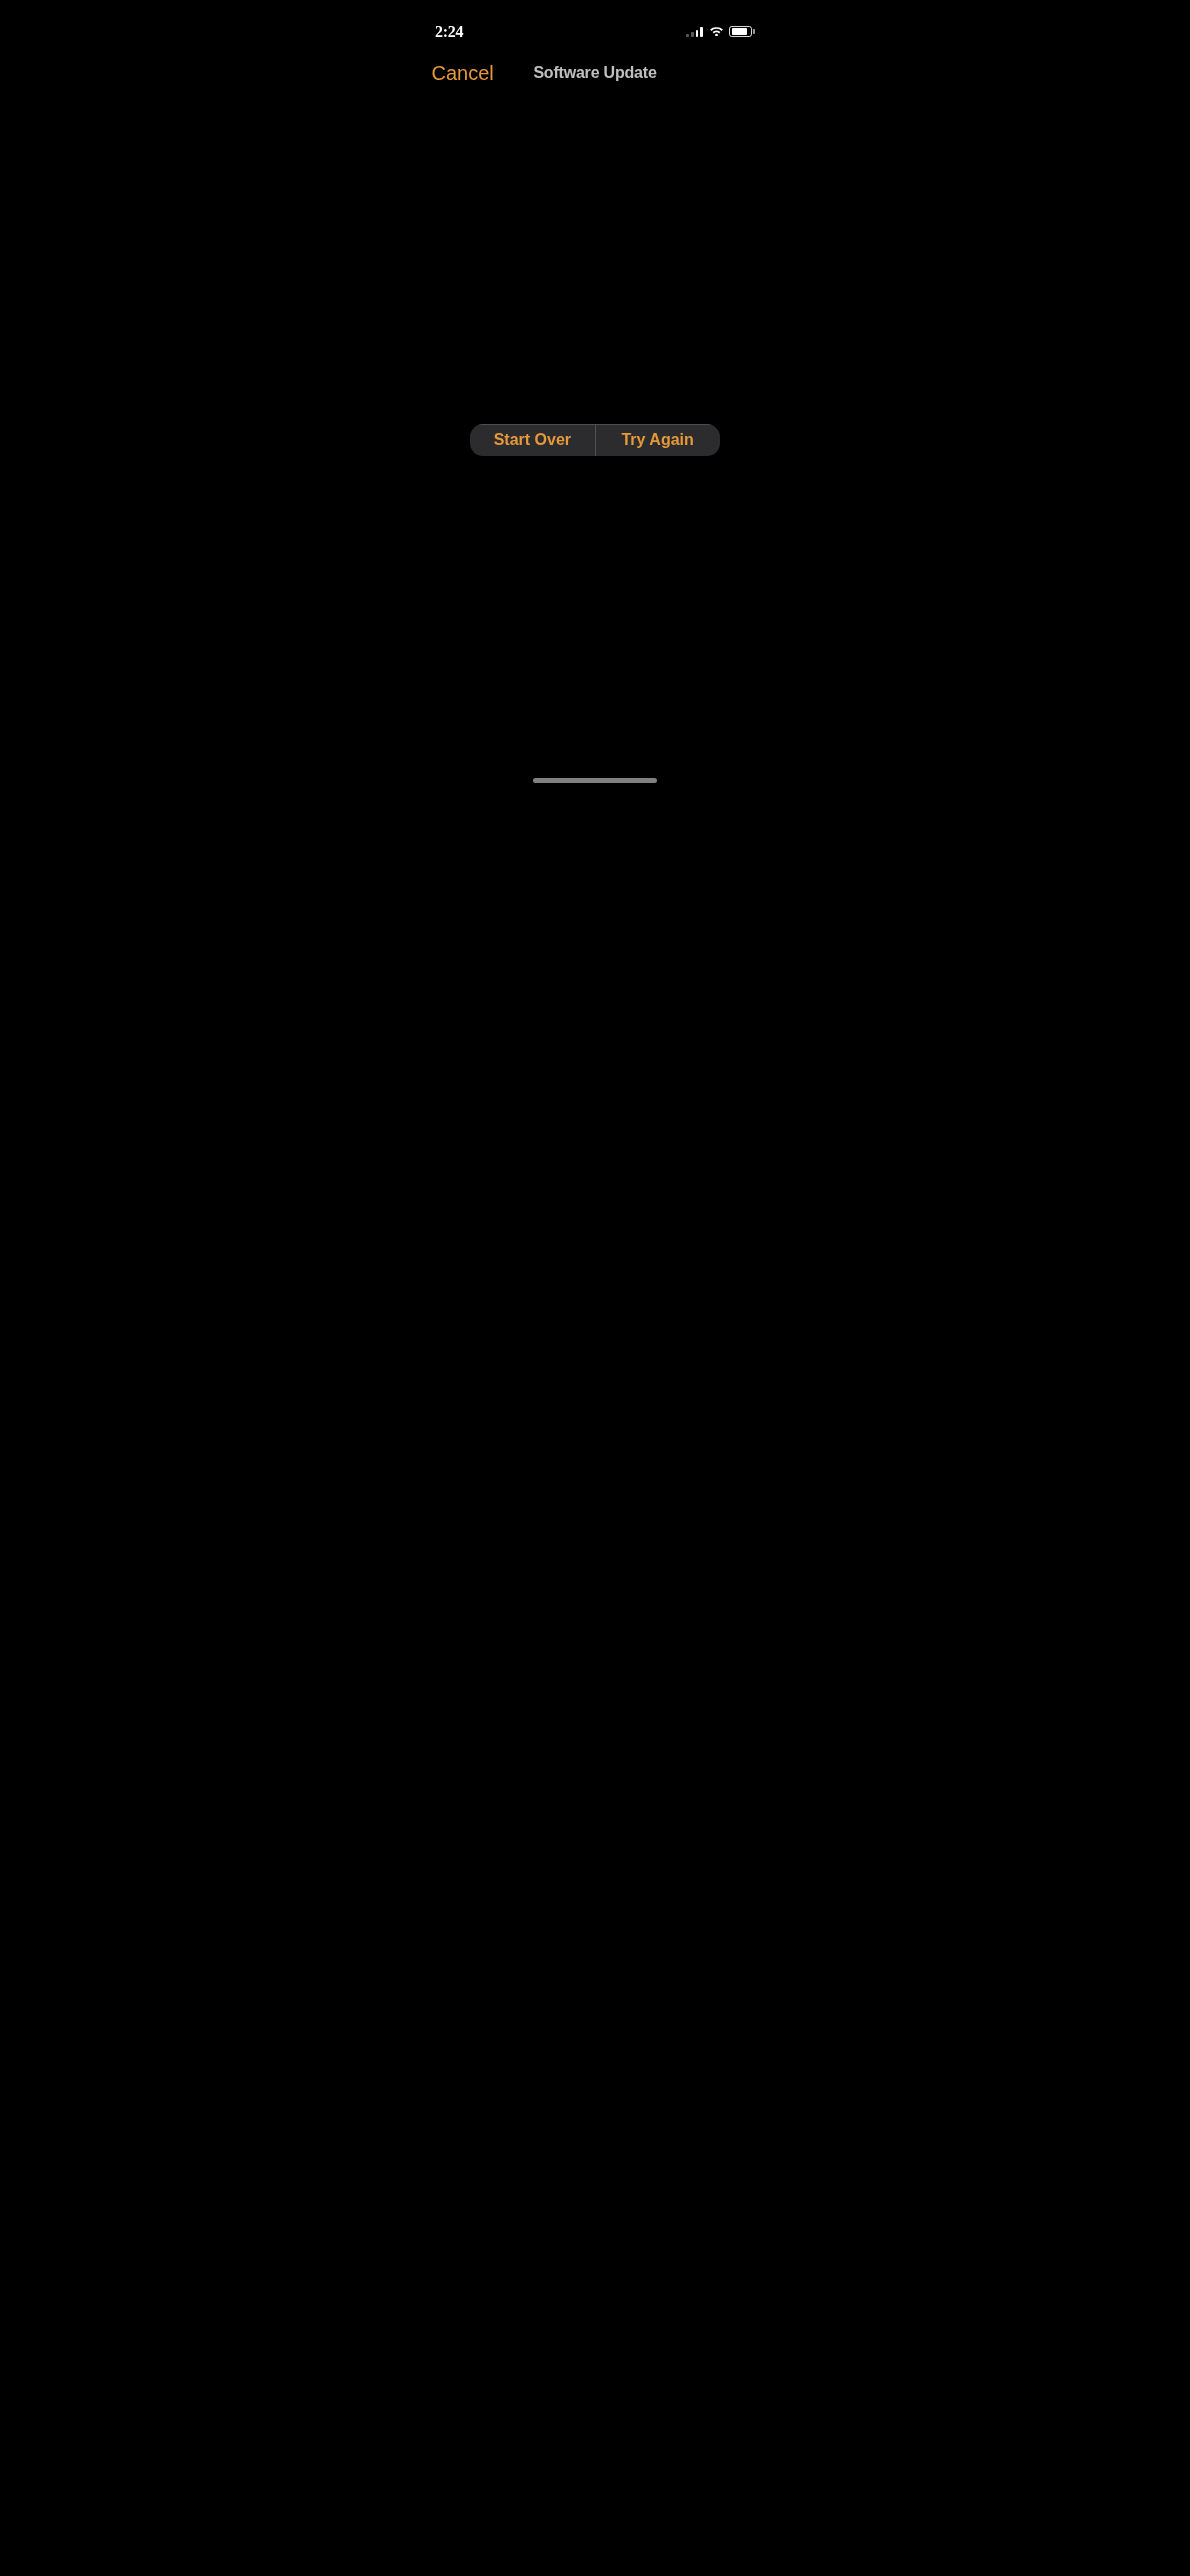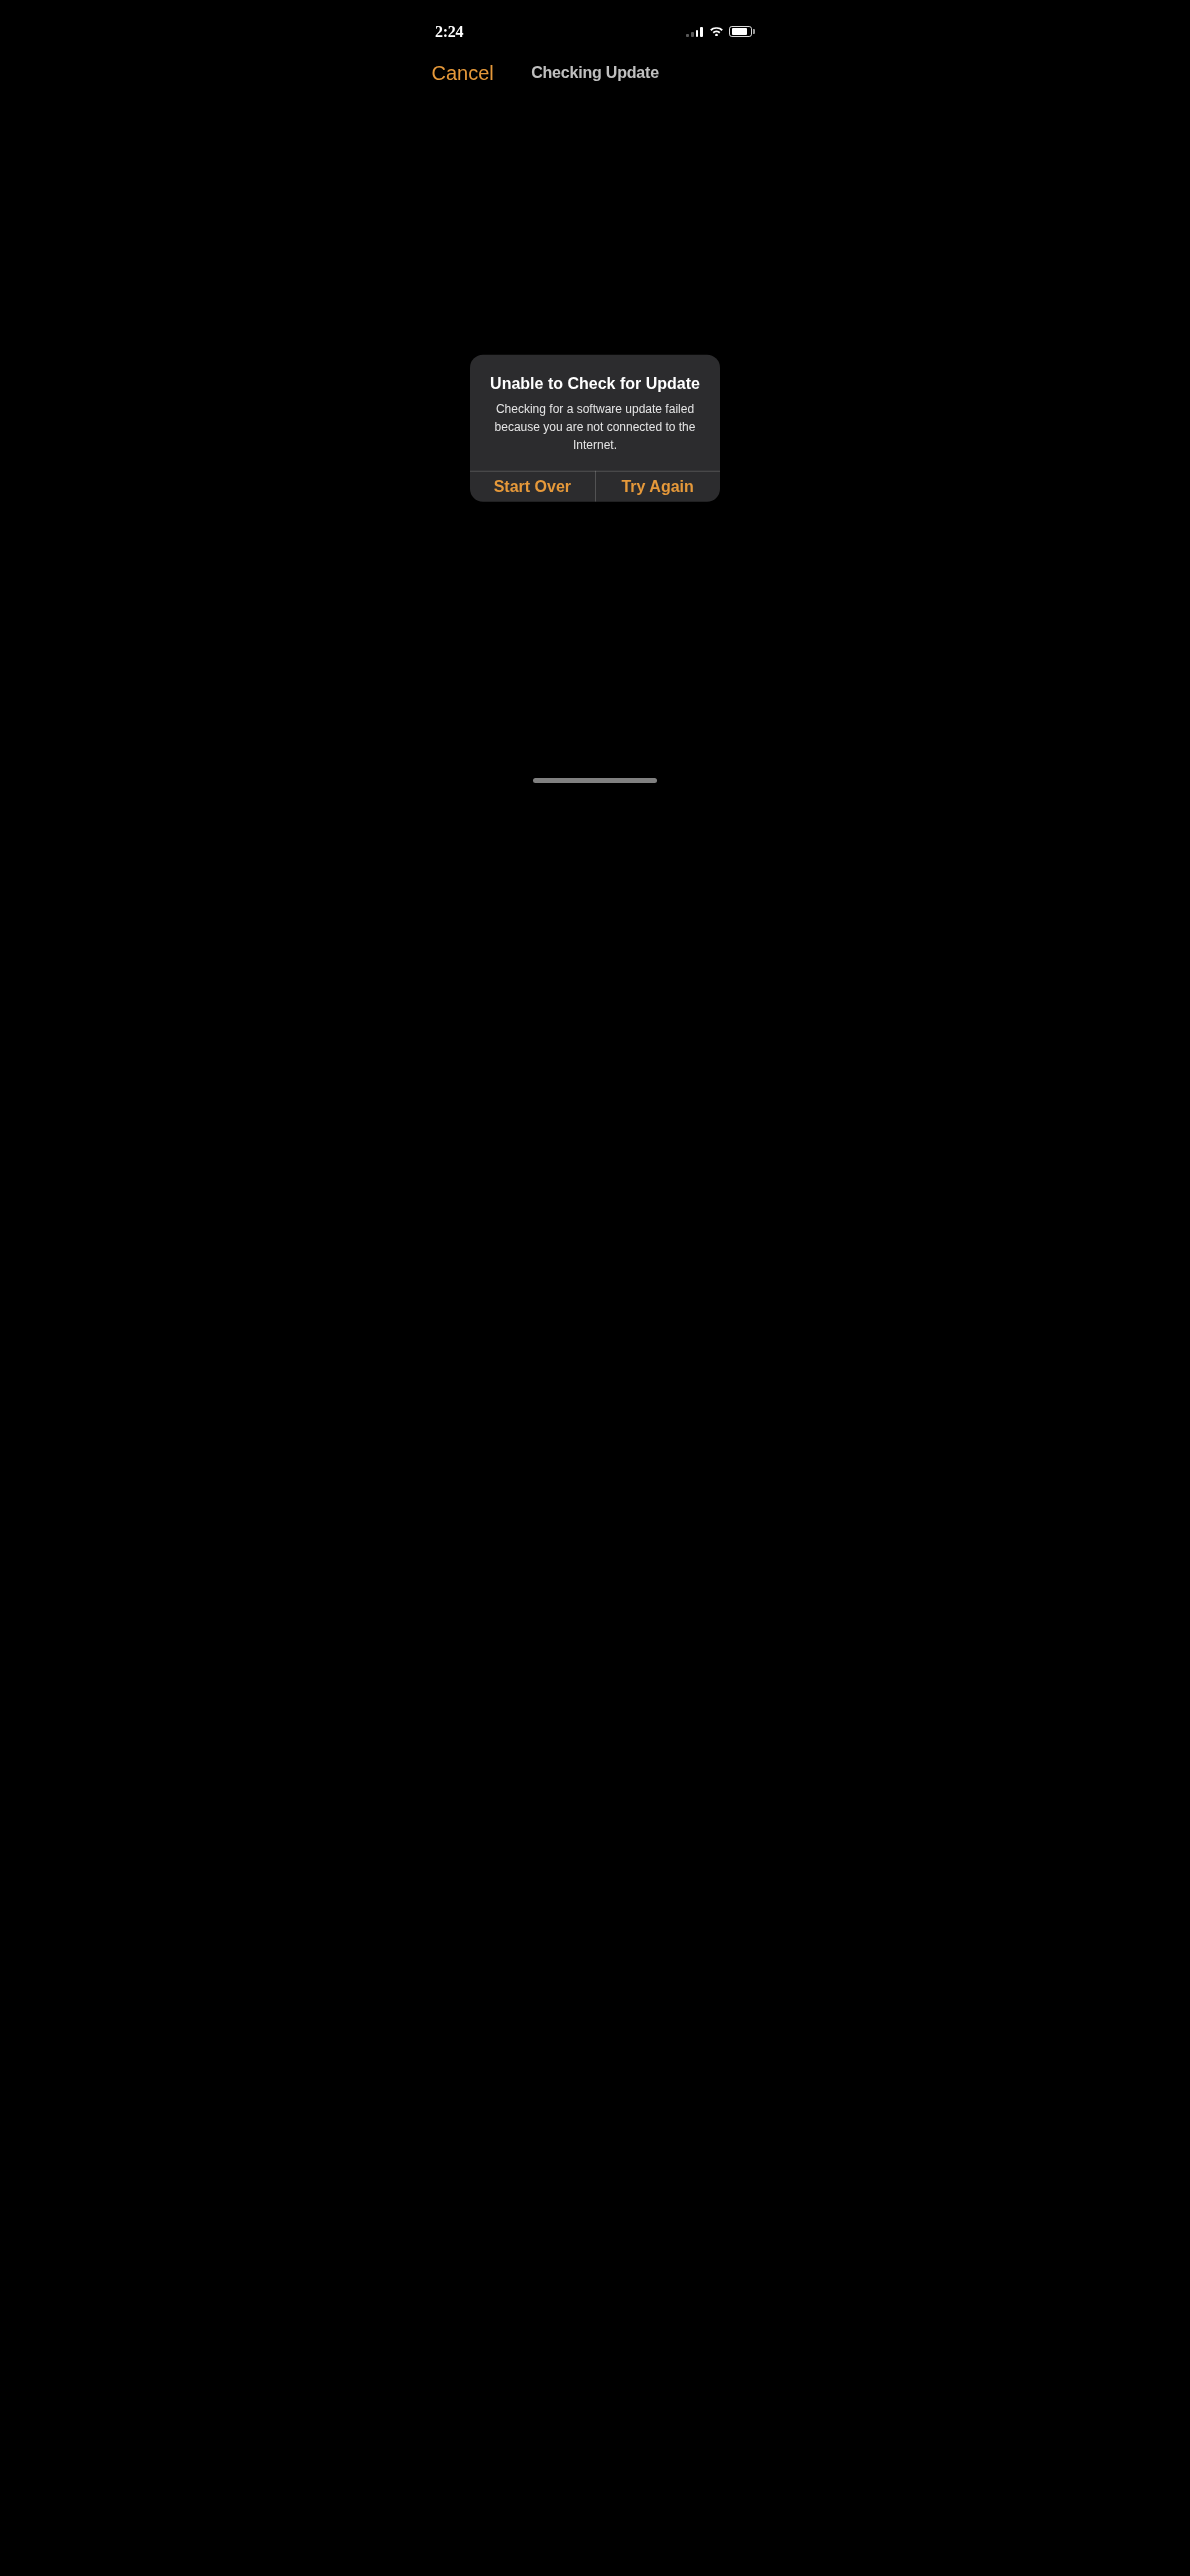--- a/index.html
+++ b/index.html
@@ -229,30 +229,26 @@
       <div class="battery-body">
         <div class="battery-fill"></div>
       </div>
       <div class="battery-tip"></div>
     </div>
   </div>
 </div>
 
 <div class="nav-bar">
   <span class="nav-cancel">Cancel</span>
-  <span class="nav-title">Checking Update</span>
+  <span class="nav-title">Software Update</span>
 </div>
 
 <div class="main-content">
 
   <div class="alert-dialog">
-    <div class="alert-body">
-      <div class="alert-title">Unable to Check for Update</div>
-      <div class="alert-message">Checking for a software update failed because you are not connected to the Internet.</div>
-    </div>
     <div class="alert-divider-h"></div>
     <div class="alert-actions">
       <button class="alert-action">Start Over</button>
       <div class="alert-divider-v"></div>
       <button class="alert-action">Try Again</button>
     </div>
   </div>
 </div>
 
 <div class="home-indicator"></div>

